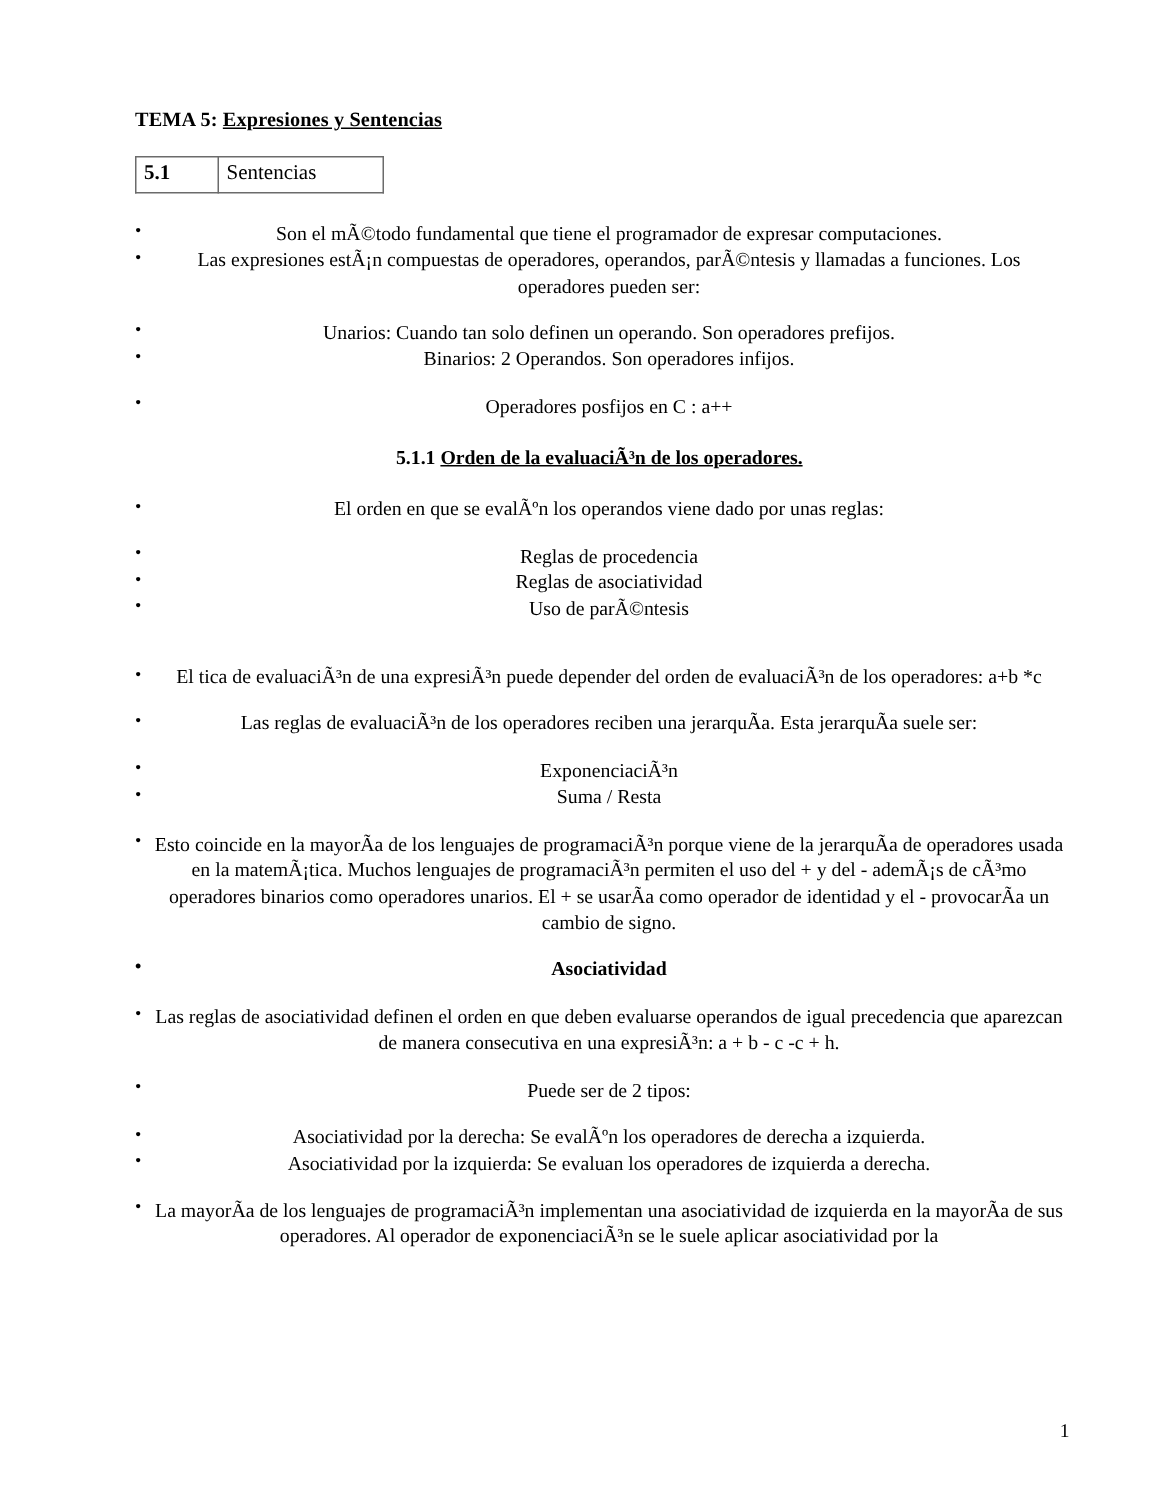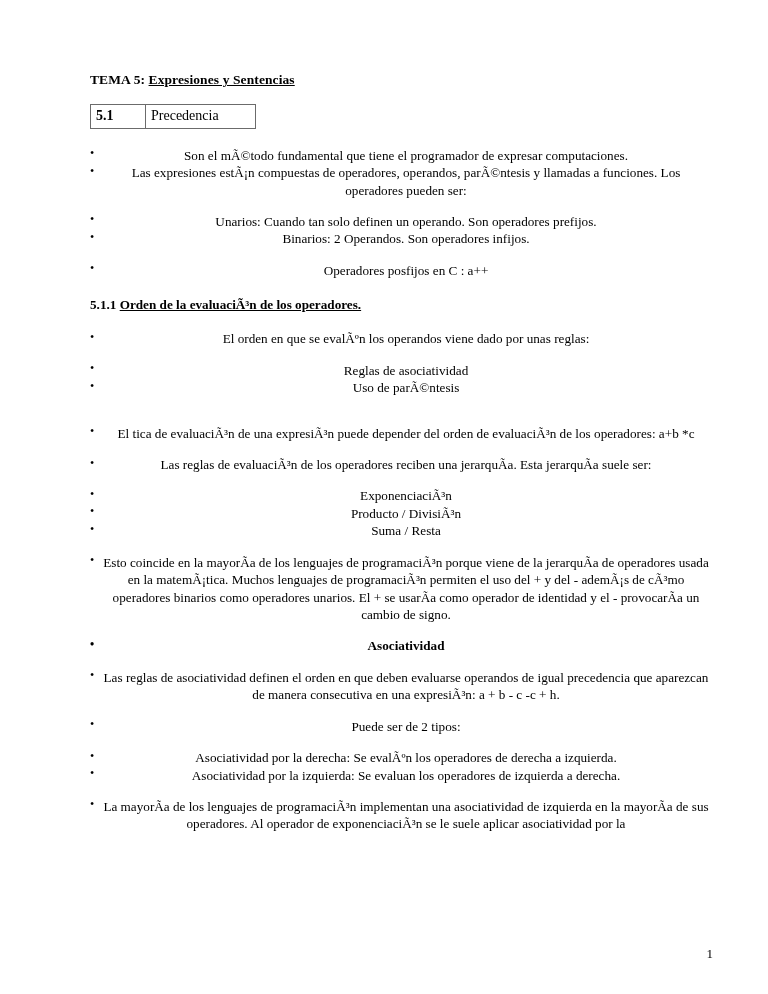--- a/index.html
+++ b/index.html
@@ -54,20 +54,21 @@
     width: 44px;
     font-weight: bold;
   }
 
   
   .subhead {
     font-size: 13.2px;
     font-weight: bold;
     margin: 17px 0 0 0;
     line-height: 1.3;
+    text-align: center;
   }
   .subhead .u { text-decoration: underline; }
 
   
   ul.bl {
     list-style: none;
     margin: 0;
     padding: 0;
     text-align: center;
   }
@@ -109,21 +110,21 @@
 
   <h1 class="doc-title">
     <span>TEMA 5:</span>
     <span class="u">Expresiones y Sentencias</span>
   </h1>
 
   <table class="section-box">
     <tbody>
         <tr>
       <td class="num">5.1</td>
-      <td class="lbl">Precedencia</td>
+      <td class="lbl">Sentencias</td>
     </tr>
   </tbody>
     </table>
 
   <ul class="bl grp">
     <li>Son el mÃ©todo fundamental que tiene el programador de expresar computaciones.</li>
     <li>Las expresiones estÃ¡n compuestas de operadores, operandos, parÃ©ntesis y llamadas a funciones. Los operadores pueden ser:</li>
   </ul>
 
   <div class="gap-md"></div>
@@ -146,20 +147,21 @@
 
   <div class="gap-lg"></div>
 
   <ul class="bl grp">
     <li>El orden en que se evalÃºn los operandos viene dado por unas reglas:</li>
   </ul>
 
   <div class="gap-md"></div>
 
   <ul class="bl grp">
+    <li>Reglas de procedencia</li>
     <li>Reglas de asociatividad</li>
     <li>Uso de parÃ©ntesis</li>
   </ul>
 
   <div class="gap-md"></div>
 
 
   <div class="gap-md"></div>
 
   <ul class="bl grp">
@@ -169,21 +171,20 @@
   <div class="gap-md"></div>
 
   <ul class="bl grp">
     <li>Las reglas de evaluaciÃ³n de los operadores reciben una jerarquÃ­a. Esta jerarquÃ­a suele ser:</li>
   </ul>
 
   <div class="gap-md"></div>
 
   <ul class="bl grp">
     <li>ExponenciaciÃ³n</li>
-    <li>Producto / DivisiÃ³n</li>
     <li>Suma / Resta</li>
   </ul>
 
   <div class="gap-md"></div>
 
   <ul class="bl grp">
     <li>Esto coincide en la mayorÃ­a de los lenguajes de programaciÃ³n porque viene de la jerarquÃ­a de operadores usada en la matemÃ¡tica. Muchos lenguajes de programaciÃ³n permiten el uso del + y del - ademÃ¡s de cÃ³mo operadores binarios como operadores unarios. El + se usarÃ­a como operador de identidad y el - provocarÃ­a un cambio de signo.</li>
   </ul>
 
   <div class="gap-md"></div>

